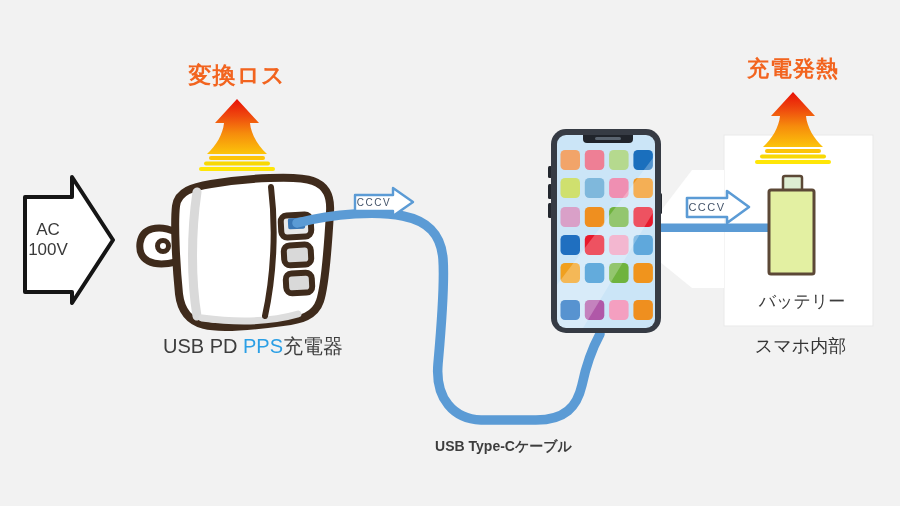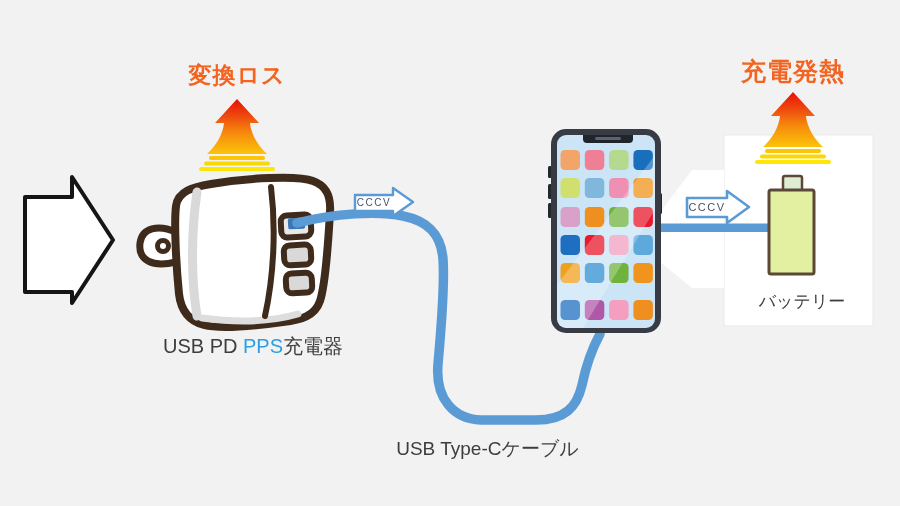--- a/index.html
+++ b/index.html
@@ -110,27 +110,32 @@
           <rect x="584.8" y="300" width="19.5" height="20" rx="4.5" fill="#b058a8"></rect>
           <rect x="609.1" y="300" width="19.5" height="20" rx="4.5" fill="#f49fc0"></rect>
           <rect x="633.4" y="300" width="19.5" height="20" rx="4.5" fill="#ef8f1f"></rect>
         </g>
       <polygon points="553,290 662,146 662,198 580,333 553,333" fill="#ffffff" opacity="0.25" clip-path="url(#screenClip)"></polygon>
     </g>
   </svg>
 
   <div class="lbl heat center" style="left:172px;top:62px;width:130px;">変換ロス</div>
 
-  <div class="lbl heat center" style="left:728px;top:56px;width:130px;font-size:25px;">充電発熱</div>
+  <div class="lbl heat center" style="left:728px;top:56px;width:130px;font-size:22px;">充電発熱</div>
 
+  <div class="lbl center" style="left:22px;top:220px;width:52px;font-size:17px;font-weight:500;color:#3a3a3a;">
+    <div>AC</div>
+    <div>100V</div>
+  </div>
 
   <div class="lbl center charger-lbl" style="left:150px;top:334px;width:206px;"><span>USB PD </span><span class="pps">PPS</span><span>充電器</span></div>
 
-  <div class="lbl center" style="left:380px;top:438px;width:215px;font-size:19px;font-weight:400;">USB Type-Cケーブル</div>
+  <div class="lbl center" style="left:396px;top:438px;width:215px;font-size:14px;font-weight:700;">USB Type-Cケーブル</div>
 
   <div class="lbl cccv center" style="left:353px;top:197px;width:42px;">CCCV</div>
 
   <div class="lbl cccv center" style="left:686px;top:201px;width:42px;font-size:11px;">CCCV</div>
 
   <div class="lbl center" style="left:737px;top:292px;width:130px;font-size:17px;text-align:center;">バッテリー</div>
 
+  <div class="lbl center" style="left:733px;top:336px;width:135px;font-size:18px;color:#353535;">スマホ内部</div>
 
 </div>
 
 </body></html>

